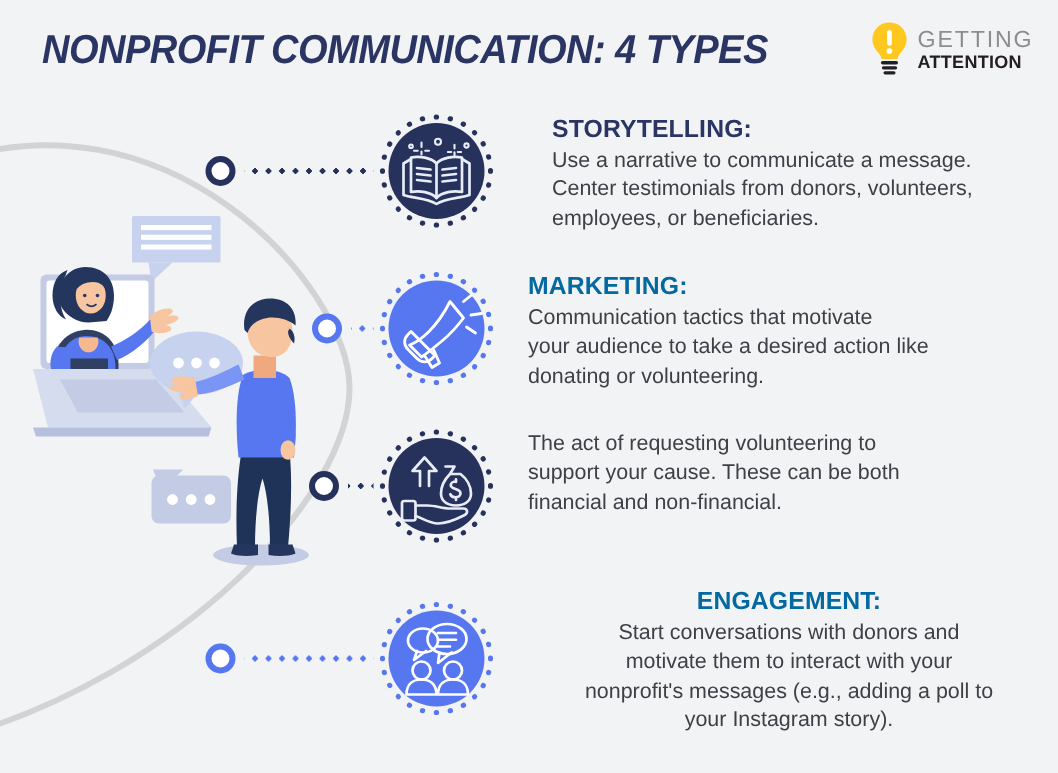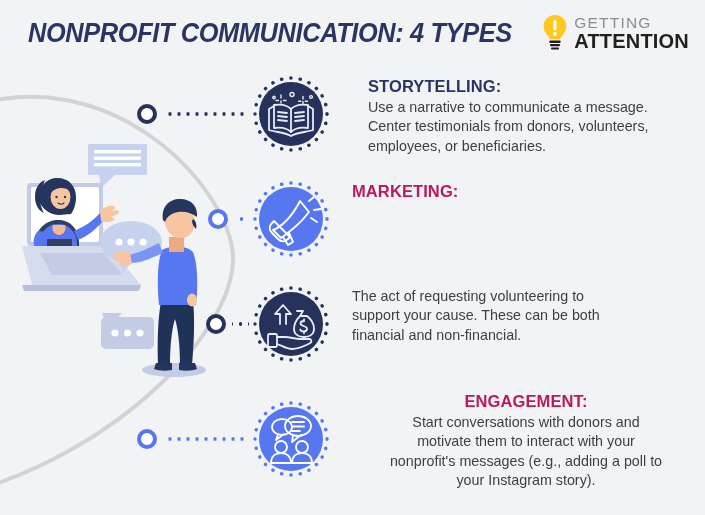--- a/index.html
+++ b/index.html
@@ -53,21 +53,21 @@
     flex-direction: column;
     line-height: 1;
   }
   .logo-top {
     font-size: 15.5px;
     color: #8b8d90;
     letter-spacing: 1.2px;
     font-weight: 400;
   }
   .logo-bottom {
-    font-size: 20px;
+    font-size: 12px;
     color: #231f20;
     letter-spacing: 0.2px;
     font-weight: bold;
     margin-top: 1px;
   }
 
   
   .arc-svg {
     position: absolute;
     left: 0; top: 0;
@@ -146,21 +146,21 @@
     width: 348px;
   }
   .tb-heading {
     font-size: 16.5px;
     font-weight: bold;
     letter-spacing: 0.1px;
     margin: 0 0 2px 0;
     line-height: 1.15;
   }
   .h-navy { color: #2b3563; }
-  .h-blue { color: #be185d; }
+  .h-blue { color: #0369a1; }
   .tb-body {
     font-size: 14.3px;
     color: #3d4047;
     line-height: 1.36;
     margin: 0;
     white-space: pre-line;
   }
 </style>
 </head>
 <body>
@@ -318,20 +318,23 @@
           <path d="M41 14 C38 20 33 28 27 34 C22 39 17 42 14 43 L22 51 C25 49 30 45 36 40 C42 35 47 29 50 25 Z"></path>
           <path d="M13 36 C10 39 10 43 13 46 L19 52 C22 55 26 55 29 52 L31 50 L15 34 Z"></path>
           <path d="M24 50 L29 58 L34 55 L30 46"></path>
           <path d="M50 14 l5 -4 M55 23 l7 -1 M52 31 l6 4"></path>
         </g>
       </svg>
     </div>
 
     <div class="textblock" style="top:2px;">
       <div class="tb-heading h-blue">MARKETING:</div>
+      <div class="tb-body">Communication tactics that motivate
+your audience to take a desired action like
+donating or volunteering.</div>
     </div>
   </div>
 
   <div class="row row-3">
     <div class="node-ring ring-navy" style="left:206px; top:29px;"></div>
     <div class="dotline dotline-navy" style="left:232px; top:37px; width:17px;"></div>
 
     <div class="icon-badge" style="top:0px;">
       <svg class="icon-dots" viewBox="0 0 78 78">
         <circle cx="39" cy="39" r="36" fill="none" stroke="#26315c" stroke-width="3.4" stroke-linecap="round" stroke-dasharray="0.2 9.2"></circle>

